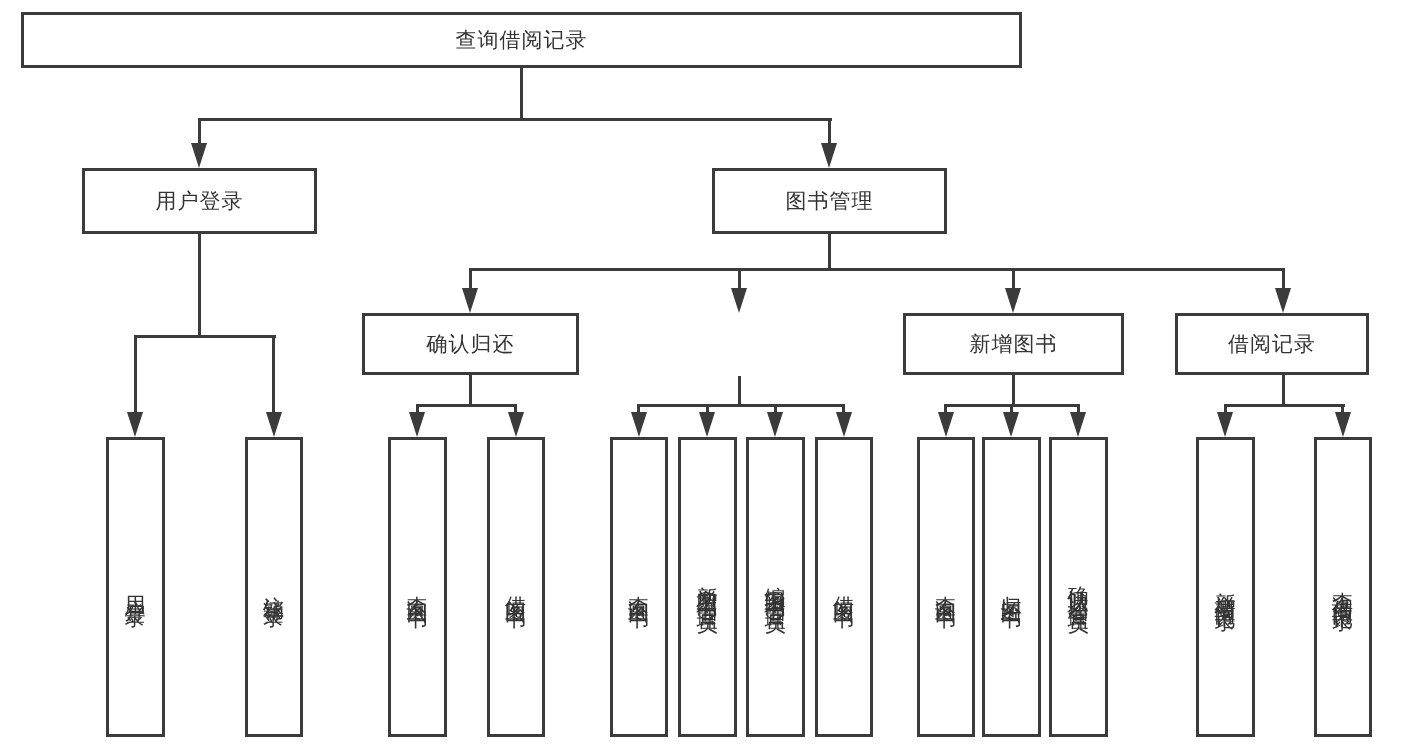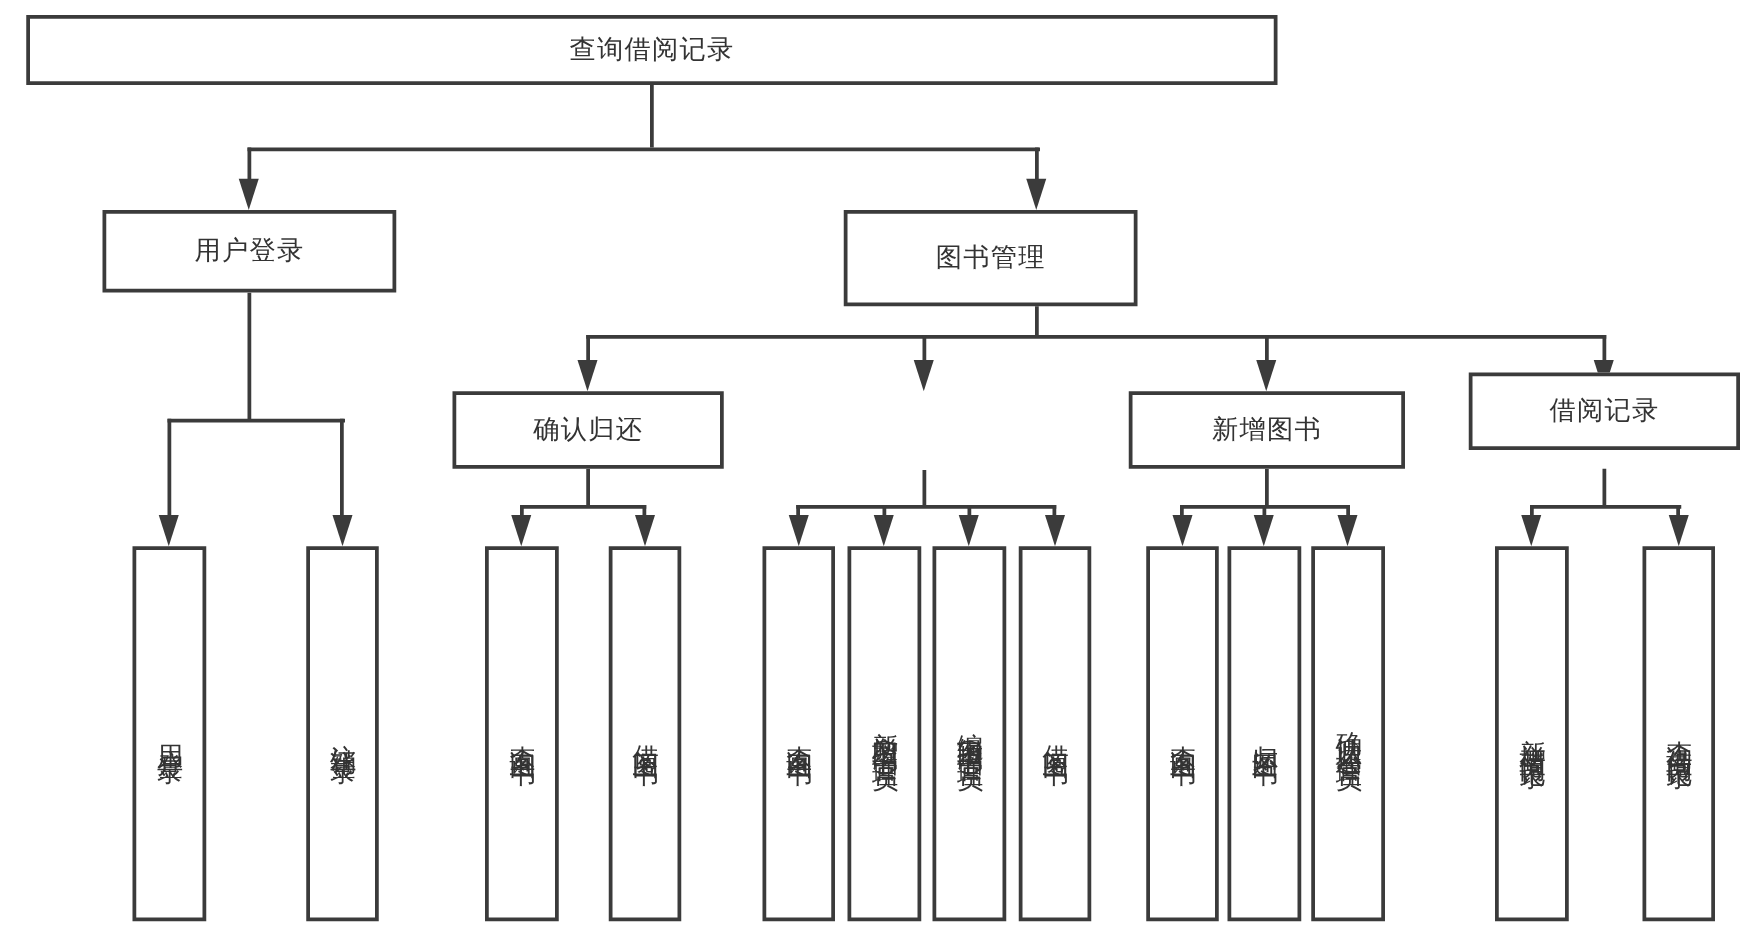--- a/index.html
+++ b/index.html
@@ -50,25 +50,25 @@
   }
 </style>
 </head>
 <body>
 
 <div id="stage">
 
   <div class="box" style="left:21px;top:12px;width:1001px;height:56px">查询借阅记录</div>
 
   <div class="box" style="left:82px;top:168px;width:235px;height:66px">用户登录</div>
-  <div class="box" style="left:675px;top:168px;width:235px;height:77px">图书管理</div>
+  <div class="box" style="left:712px;top:168px;width:235px;height:66px">图书管理</div>
 
   <div class="box" style="left:362px;top:313px;width:217px;height:62px">确认归还</div>
   <div class="box" style="left:903px;top:313px;width:221px;height:62px">新增图书</div>
-  <div class="box" style="left:1175px;top:298px;width:217px;height:62px">借阅记录</div>
+  <div class="box" style="left:1175px;top:313px;width:194px;height:62px">借阅记录</div>
 
   <div class="box vbox" style="left:106px;top:437px;width:59px;height:300px">用户登录</div>
   <div class="box vbox" style="left:245px;top:437px;width:58px;height:300px">注销登录</div>
   <div class="box vbox" style="left:388px;top:437px;width:59px;height:300px">查询图书</div>
   <div class="box vbox" style="left:487px;top:437px;width:58px;height:300px">借阅图书</div>
   <div class="box vbox" style="left:610px;top:437px;width:58px;height:300px">查询图书</div>
   <div class="box vbox" style="left:678px;top:437px;width:59px;height:300px">新增图书（管理员）</div>
   <div class="box vbox" style="left:746px;top:437px;width:59px;height:300px">编辑图书（管理员）</div>
   <div class="box vbox" style="left:815px;top:437px;width:58px;height:300px">借阅图书</div>
   <div class="box vbox" style="left:917px;top:437px;width:58px;height:300px">查询图书</div>

